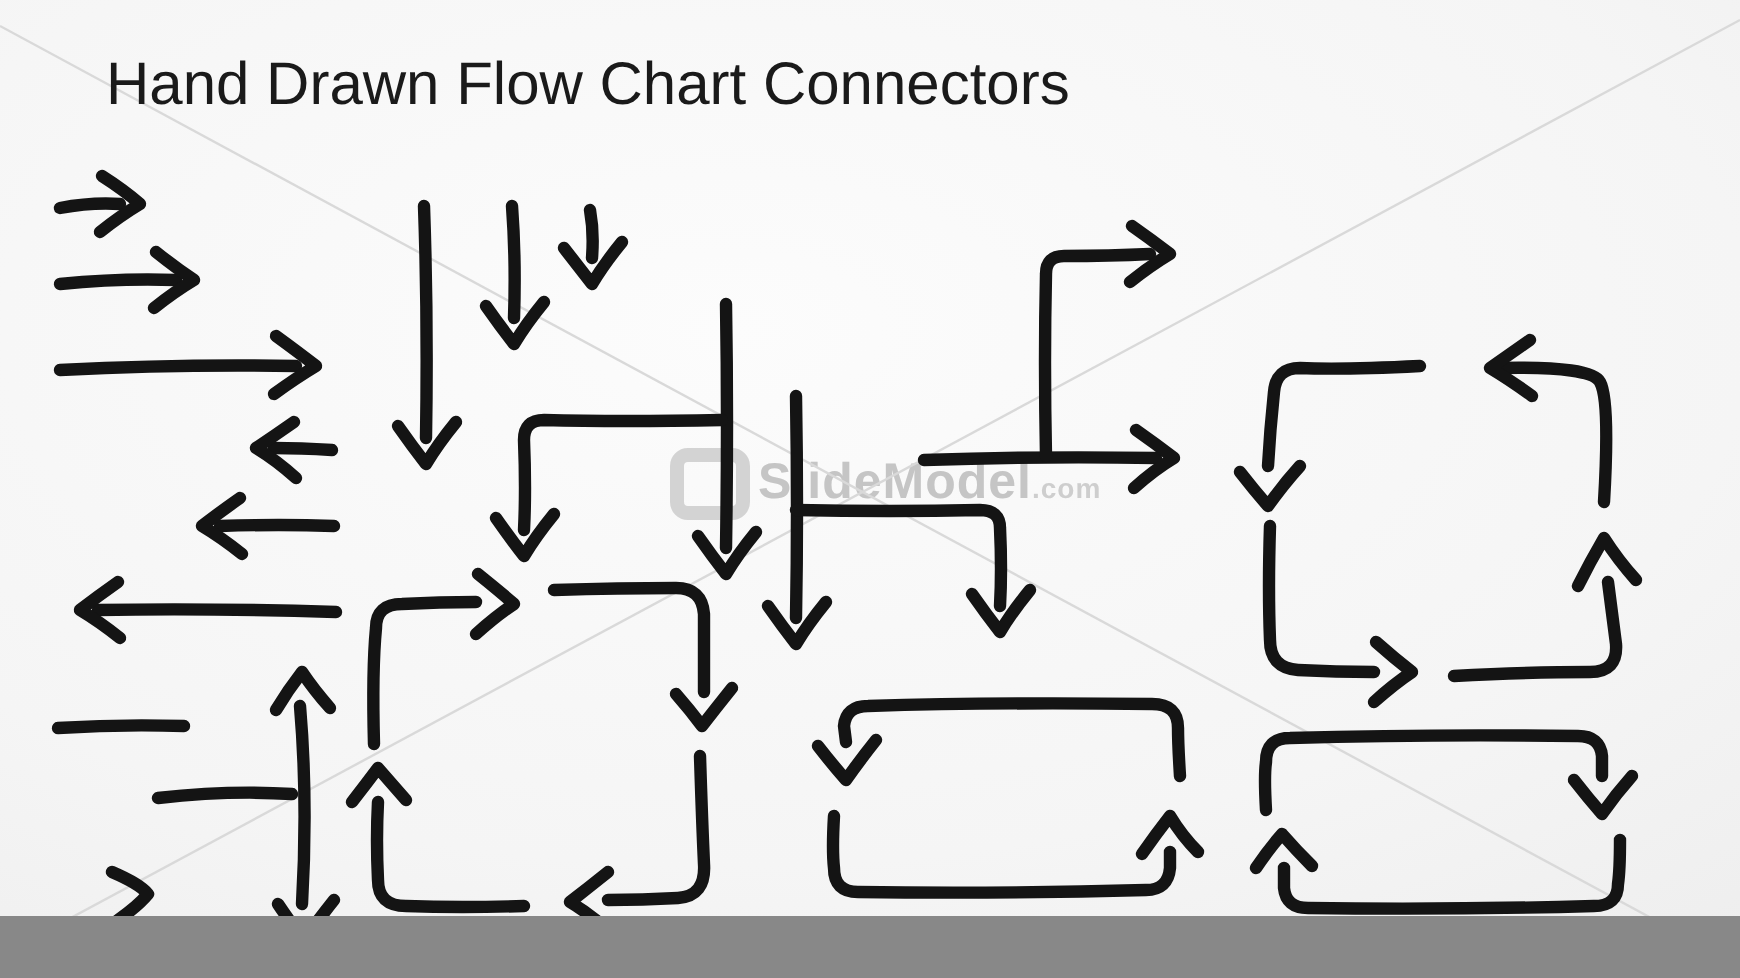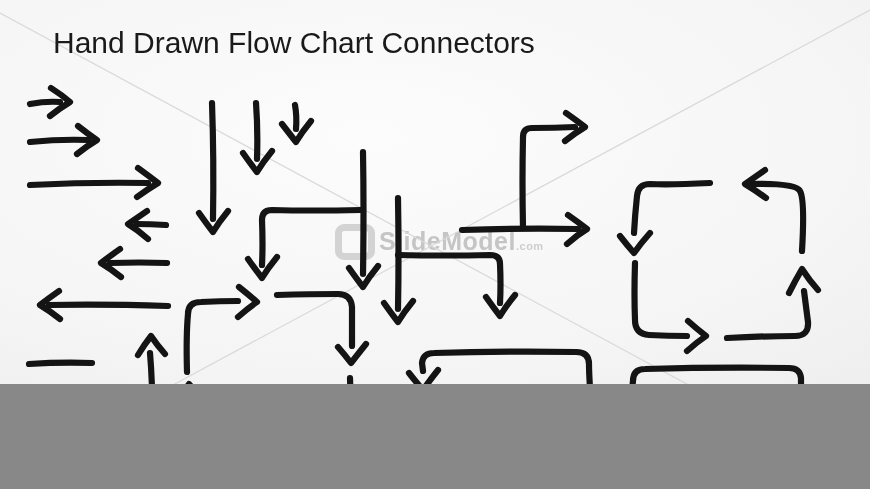--- a/index.html
+++ b/index.html
@@ -1,18 +1,18 @@
 <!DOCTYPE html>
 <html><head>
 <meta charset="utf-8">
 <style>
   html,body{margin:0;padding:0;background:#888;}
   .slide{
     position:relative;
-    width:870px;height:384px;
+    width:870px;height:458px;
     overflow:hidden;
     font-family:"Liberation Sans",sans-serif;
     background:
       radial-gradient(ellipse 130% 130% at 42% 36%, #fcfcfc 0%, #f5f5f5 45%, #ececec 75%, #e2e2e2 100%);
   }
   .slide-title{
     position:absolute;left:53px;top:26px;margin:0;
     font-size:30px;font-weight:400;color:#1a1a1a;
     letter-spacing:0px;white-space:nowrap;z-index:3;
   }
@@ -23,21 +23,21 @@
   .wm-logo{
     width:40px;height:36px;box-sizing:border-box;
     border:7px solid #c9c9c9;border-radius:9px;
     margin-right:4px;opacity:.8;
   }
   .wm-text{
     font-size:25px;font-weight:bold;color:#c5c5c5;
     line-height:34px;letter-spacing:.5px;white-space:nowrap;
   }
   .wm-suffix{
-    font-size:11px;font-weight:bold;color:#cecece;
+    font-size:14px;font-weight:bold;color:#cecece;
     vertical-align:baseline;
   }
   svg.ink-canvas{position:absolute;left:0;top:0;z-index:2;}
   .diag-layer path{fill:none;stroke-width:1.2;}
   .ink-layer path{fill:none;stroke-width:6.2;stroke-linecap:round;stroke-linejoin:round;}
 </style>
 </head>
 <body>
 
 <div class="slide">

